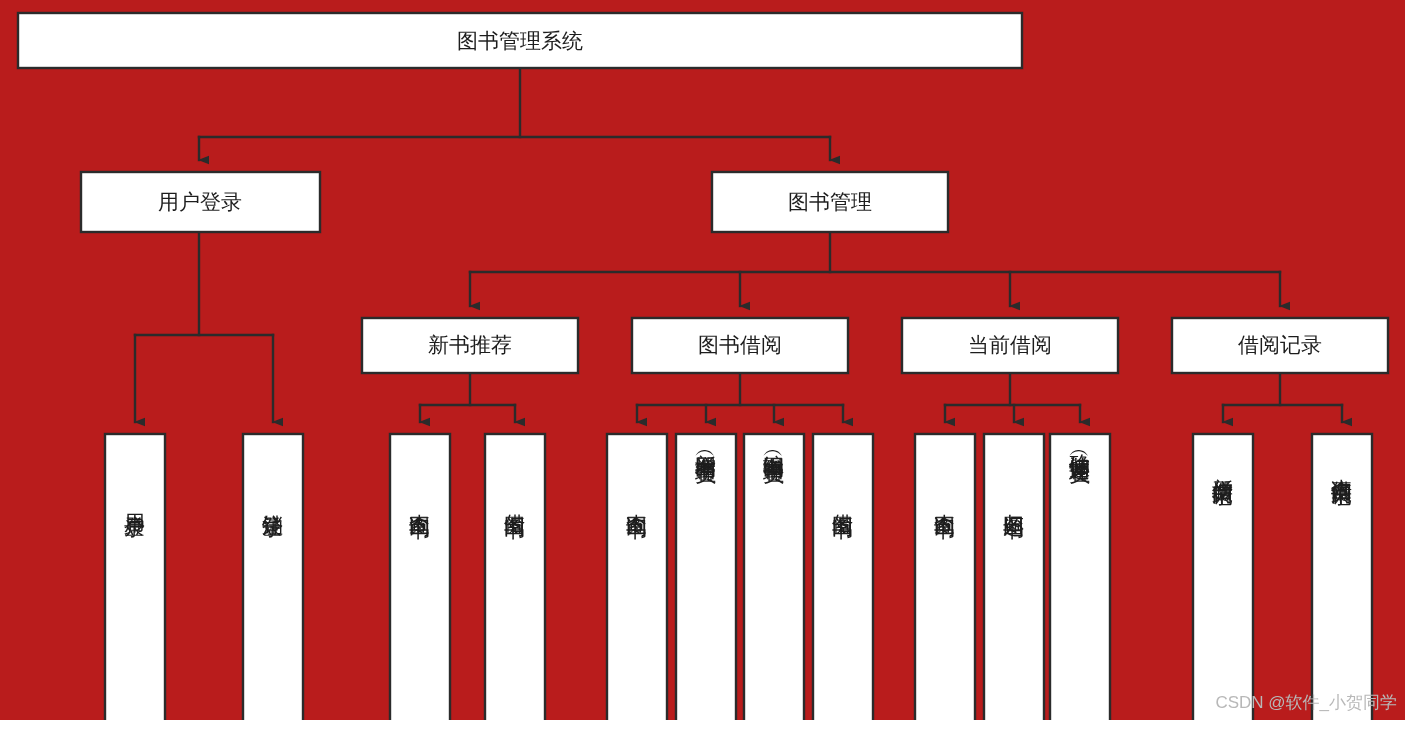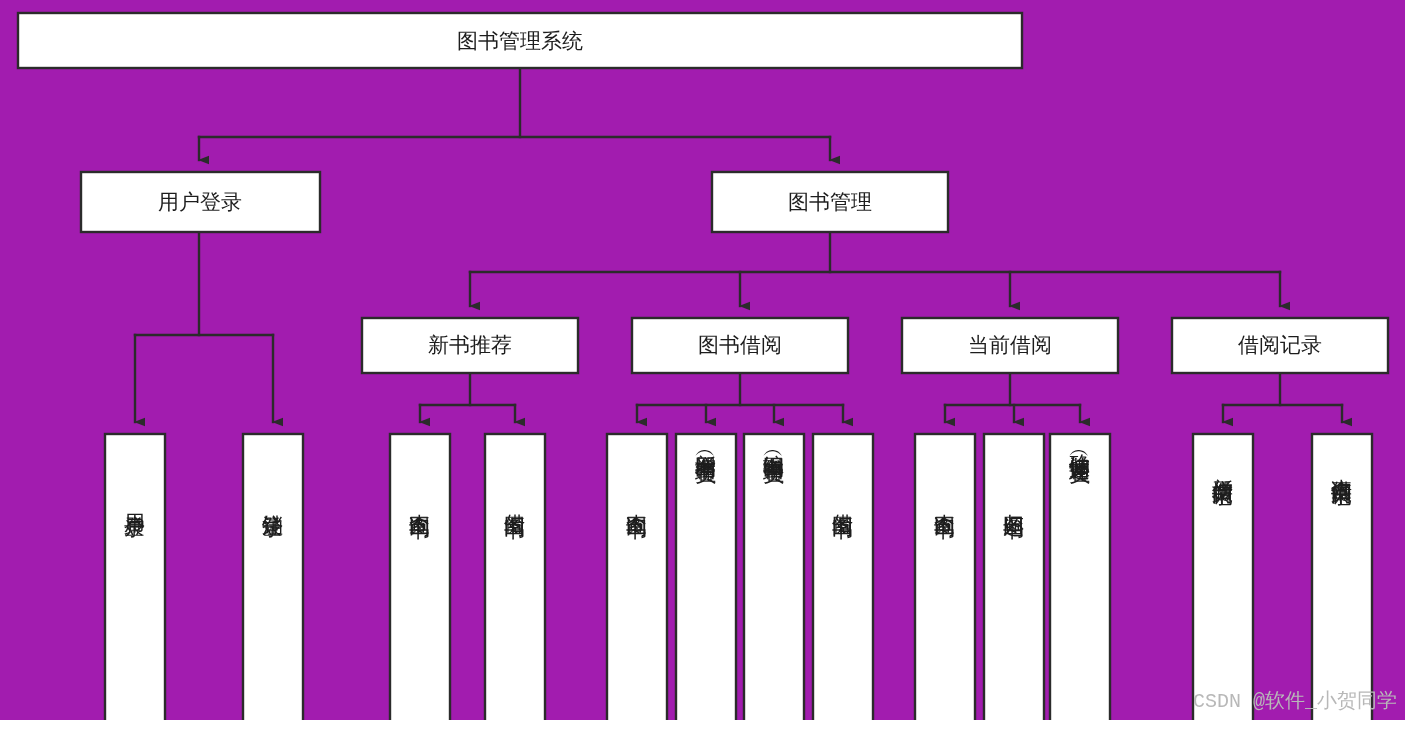--- a/index.html
+++ b/index.html
@@ -8,21 +8,21 @@
     padding: 0;
     background: #ffffff;
   }
   body {
     font-family: "Liberation Sans", "DejaVu Sans", sans-serif;
   }
   #diagram-root {
     position: relative;
     width: 1405px;
     height: 720px;
-    background: #a21caf;
+    background: #b91c1c;
     overflow: hidden;
   }
   svg#diagram-svg {
     position: absolute;
     left: 0;
     top: 0;
     width: 1405px;
     height: 747px;
     display: block;
   }
@@ -50,22 +50,22 @@
     font-size: 21px;
     text-anchor: middle;
     writing-mode: vertical-rl;
     glyph-orientation-vertical: 0;
     letter-spacing: 1.5px;
   }
   .watermark {
     position: absolute;
     right: 8px;
     bottom: 6px;
-    font-family: Liberation Mono, monospace;
-    font-size: 20px;
+    font-family: Liberation Sans, sans-serif;
+    font-size: 17px;
     color: #b8b8b8;
     white-space: nowrap;
     user-select: none;
   }
 </style>
 </head>
 <body>
 
 <div id="diagram-root">
 

